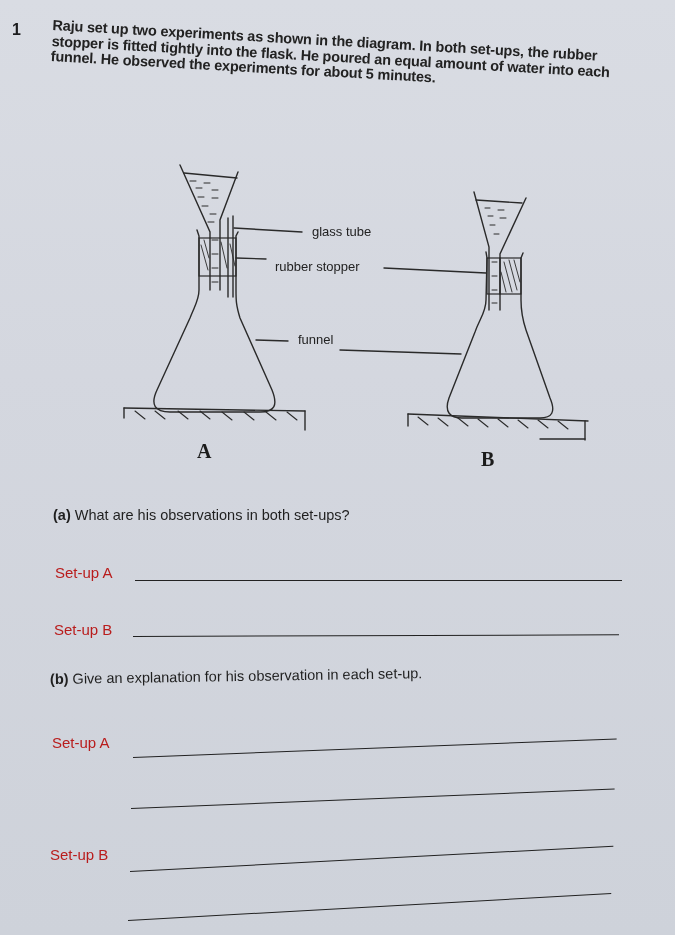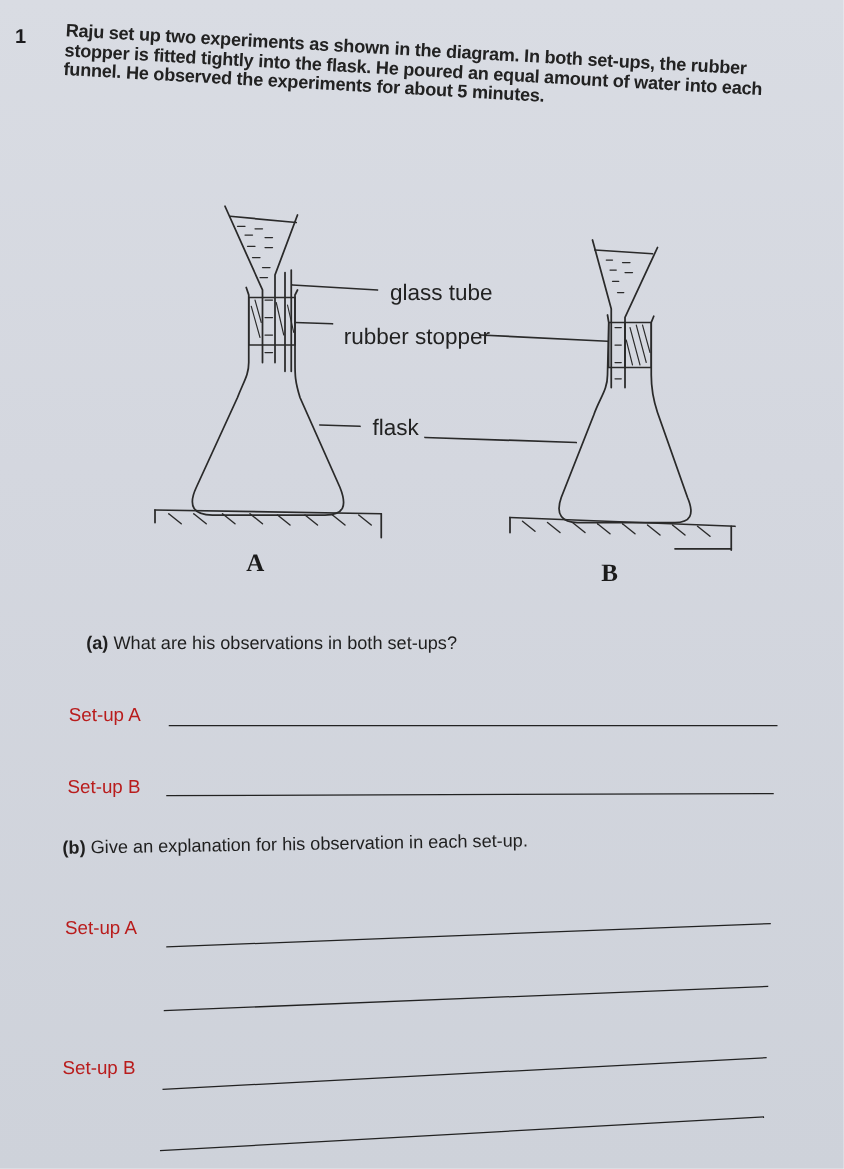--- a/index.html
+++ b/index.html
@@ -18,21 +18,21 @@
     .intro {
       position: absolute; left: 53px; top: 18px; width: 590px;
       font-size: 14.5px; line-height: 15.5px; font-weight: bold;
       color: #222;
       transform: rotate(3.2deg); transform-origin: left top;
       letter-spacing: -0.2px;
     }
     .intro span { display: block; white-space: nowrap; }
     svg.diagram { position: absolute; left: 0; top: 0; }
     .lbl {
-      position: absolute; font-size: 18px; color: #222;
+      position: absolute; font-size: 13px; color: #222;
       white-space: nowrap;
     }
     .setlabel {
       position: absolute; font-family: "Liberation Serif", serif;
       font-weight: bold; font-size: 20px; color: #1b1b1b;
     }
     .qpart {
       position: absolute; font-size: 14.5px; color: #1f1f1f;
       white-space: nowrap;
     }
@@ -159,26 +159,26 @@
         </g>
 
         <line x1="384" y1="268" x2="486" y2="273"></line>
         <line x1="340" y1="350" x2="461" y2="354"></line>
       </g>
     </g>
   </svg>
 
   <div class="lbl" style="left:312px; top:224px;">glass tube</div>
   <div class="lbl" style="left:275px; top:259px;">rubber stopper</div>
-  <div class="lbl" style="left:298px; top:332px;">flask</div>
+  <div class="lbl" style="left:298px; top:332px;">funnel</div>
 
   <div class="setlabel" style="left:197px; top:440px;">A</div>
   <div class="setlabel" style="left:481px; top:448px;">B</div>
 
-  <div class="qpart" style="left:53px; top:507px;margin-left:16px;">
+  <div class="qpart" style="left:53px; top:507px;">
     <b>(a)</b>
     <span>What are his observations in both set-ups?</span>
   </div>
 
   <div class="ans-label" style="left:55px; top:564px;">Set-up A</div>
   <div class="line" style="left:135px; top:580px; width:487px;"></div>
 
   <div class="ans-label" style="left:54px; top:621px;">Set-up B</div>
   <div class="line" style="left:133px; top:636px; width:486px; transform:rotate(-0.2deg);"></div>
 

